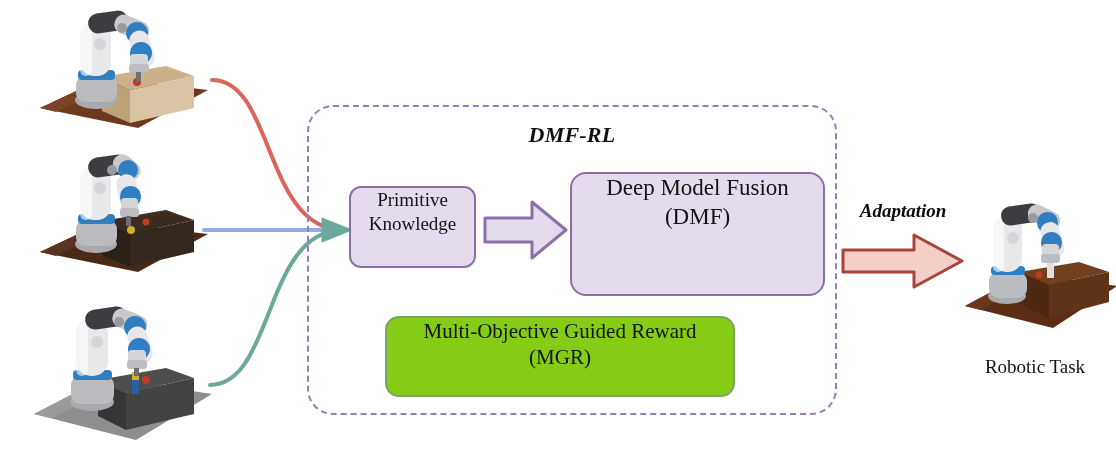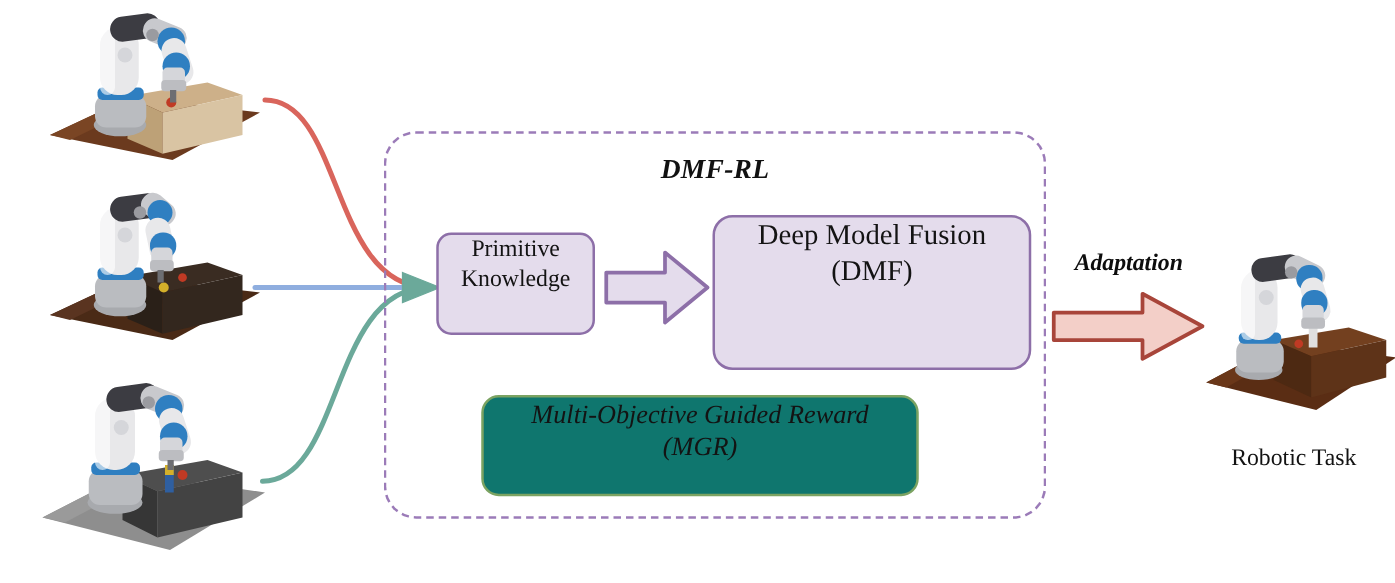--- a/index.html
+++ b/index.html
@@ -50,23 +50,22 @@
     justify-content: center;
     text-align: center;
     line-height: 1.24;
     color: #131313;
   }
   .node-purple {
     background: #e4dcec;
     border: 2px solid #8d6fa8;
   }
   .node-green {
-    background: #0f766e;
+    background: #84cc16;
     border: 2px solid #7ba362;
-    font-style: italic;
   }
   #primitive-knowledge-box {
     left: 337px; top: 186px;
     width: 127px; height: 82px;
     border-radius: 12px;
     font-size: 19px;
   }
   #dmf-box {
     left: 558px; top: 172px;
     width: 255px; height: 124px;

